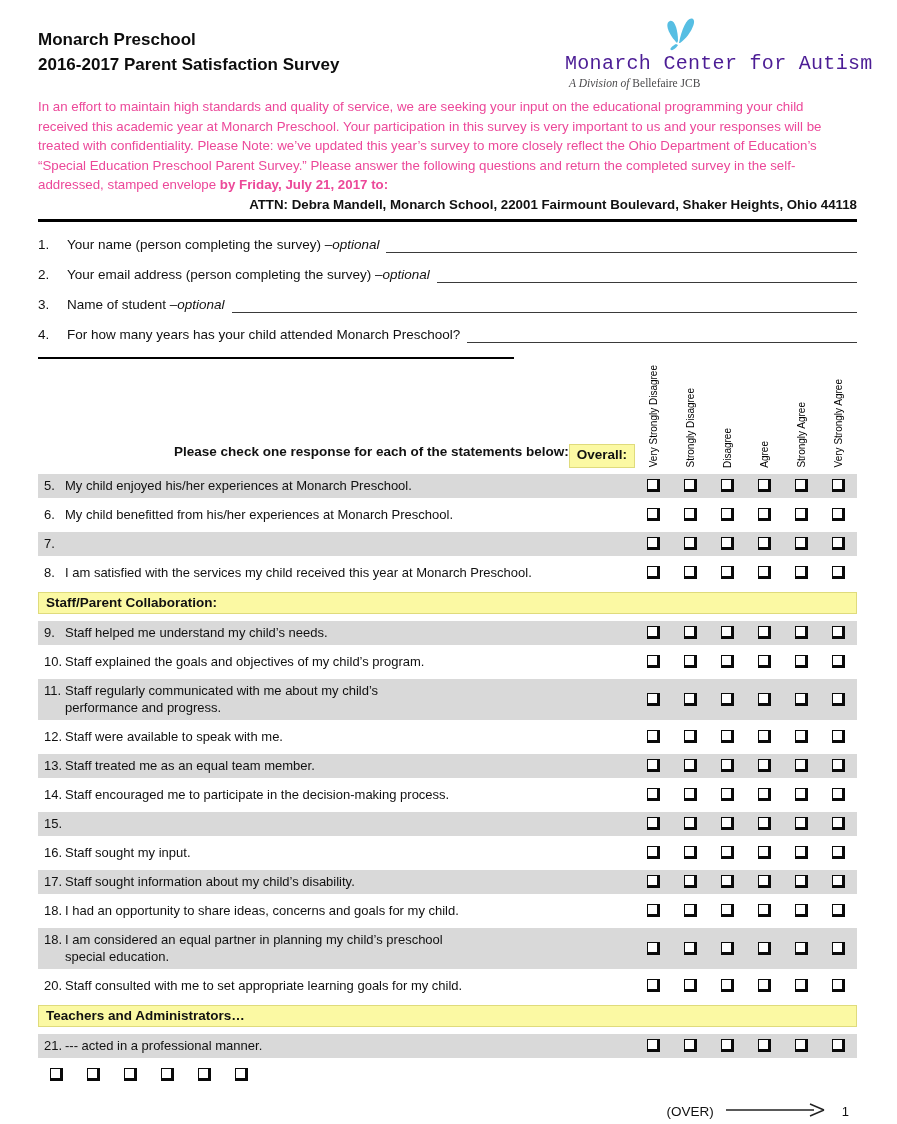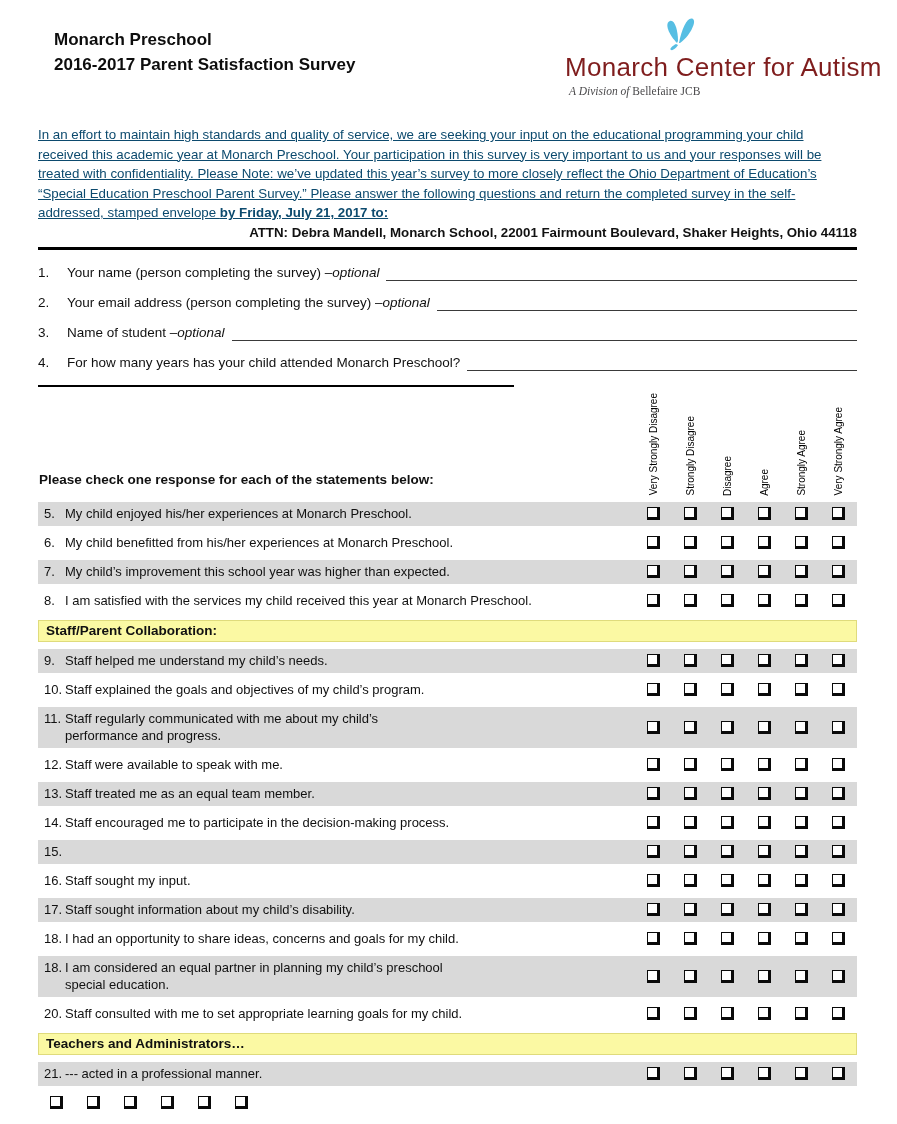--- a/index.html
+++ b/index.html
@@ -4,48 +4,48 @@
 <style>
   * { margin:0; padding:0; box-sizing:border-box; }
   html,body { background:#e8e8e8; }
   body { font-family:"Liberation Sans", sans-serif; color:#111; }
   .page {
     width:897px; height:1124px; background:#ffffff; margin:0 auto;
     padding:22px 40px 0 38px; overflow:hidden; position:relative;
   }
 
   
-  .doc-header { display:flex; align-items:flex-start;margin-left:16px; }
+  .doc-header { display:flex; align-items:flex-start; }
   .title-block { flex:1; padding-top:6px; }
   .title-line { font-size:17px; font-weight:bold; line-height:1.45; color:#0d0d0d; }
   .logo-block { width:292px; position:relative; padding-top:30px; }
   .butterfly { position:absolute; top:-8px; left:92px; }
-  .logo-org { font-family:Liberation Sans, sans-serif; font-size:26px; color:#7f1d1d; letter-spacing:0.3px; white-space:nowrap; }
+  .logo-org { font-family:Liberation Mono, monospace; font-size:20px; color:#4c1d95; letter-spacing:0.3px; white-space:nowrap; }
   .logo-division { font-family:"Liberation Serif", serif; font-size:11.5px; color:#4a494b; margin-top:2px; padding-left:4px; }
   .logo-division .ital { font-style:italic; }
 
   
-  .intro { margin-top:28px; font-size:13.3px; line-height:1.47; color:#0c4a6e;text-decoration:underline; }
+  .intro { margin-top:8px; font-size:13.3px; line-height:1.47; color:#ec4899; }
   .intro .bold { font-weight:bold; }
   .attn { font-weight:bold; font-size:13.3px; text-align:right; margin-top:2px; }
   .rule-full { border:0; border-top:3px solid #000; margin-top:7px; }
 
   
   .open-questions { margin-top:14px; }
   .oq { display:flex; align-items:flex-end; margin-bottom:12.5px; font-size:13.5px; line-height:1.3; }
   .oq-num { width:29px; flex-shrink:0; }
   .oq-text { white-space:nowrap; }
   .oq-opt { font-style:italic; }
   .oq-blank { flex:1; border-bottom:1.7px solid #3a3a3a; height:17px; margin-left:7px; min-width:40px; }
 
   .rule-partial { border:0; border-top:2.5px solid #000; width:476px; margin-top:14px; }
 
   
   .grid-header { display:flex; align-items:flex-end; margin-top:2px; }
-  .gh-left { flex:1; display:flex; flex-direction:column; justify-content:center; align-items:stretch; }
+  .gh-left { flex:1; display:flex; flex-direction:row; justify-content:flex-end; align-items:stretch; }
   .instruction { font-weight:bold; font-size:13.5px; margin-bottom:9px; padding-left:1px; }
   .scale-labels { display:flex; width:222px; flex-shrink:0; align-items:flex-end; }
   .rot-cell { width:37px; display:flex; justify-content:center; }
   .rot-label { writing-mode:vertical-rl; transform:rotate(180deg); font-size:10px; line-height:1; white-space:nowrap; color:#000; padding-bottom:4px; }
 
   
   .band { background:#FBF9A3; border:1px solid #DFDB7C; font-weight:bold; font-size:13.5px; padding:2.5px 7px; }
   .band.full { margin:7px 0 7px 0; }
 
   
@@ -119,20 +119,21 @@
       <span class="oq-text">For how many years has your child attended Monarch Preschool? </span>
       <span class="oq-blank"></span>
     </div>
   </div>
 
   <hr class="rule-partial">
 
   <div class="grid-header">
     <div class="gh-left">
       <div class="instruction">Please check one response for each of the statements  below:</div>
+      <div class="band">Overall:</div>
     </div>
     <div class="scale-labels">
       <span class="rot-cell">
           <span class="rot-label">Very Strongly Disagree</span>
         </span>
       <span class="rot-cell">
           <span class="rot-label">Strongly Disagree</span>
         </span>
       <span class="rot-cell">
           <span class="rot-label">Disagree</span>
@@ -197,21 +198,20 @@
           <span class="checkbox"></span>
         </span>
         <span class="check-cell">
           <span class="checkbox"></span>
         </span>
       </div>
   </div>
   <div class="q-row shaded">
     <div class="q-text">
         <span class="q-num">7.</span>
-        <span class="q-label">My child’s improvement this school year was higher than expected.</span>
       </div>
     <div class="checks">
         <span class="check-cell">
           <span class="checkbox"></span>
         </span>
         <span class="check-cell">
           <span class="checkbox"></span>
         </span>
         <span class="check-cell">
           <span class="checkbox"></span>

